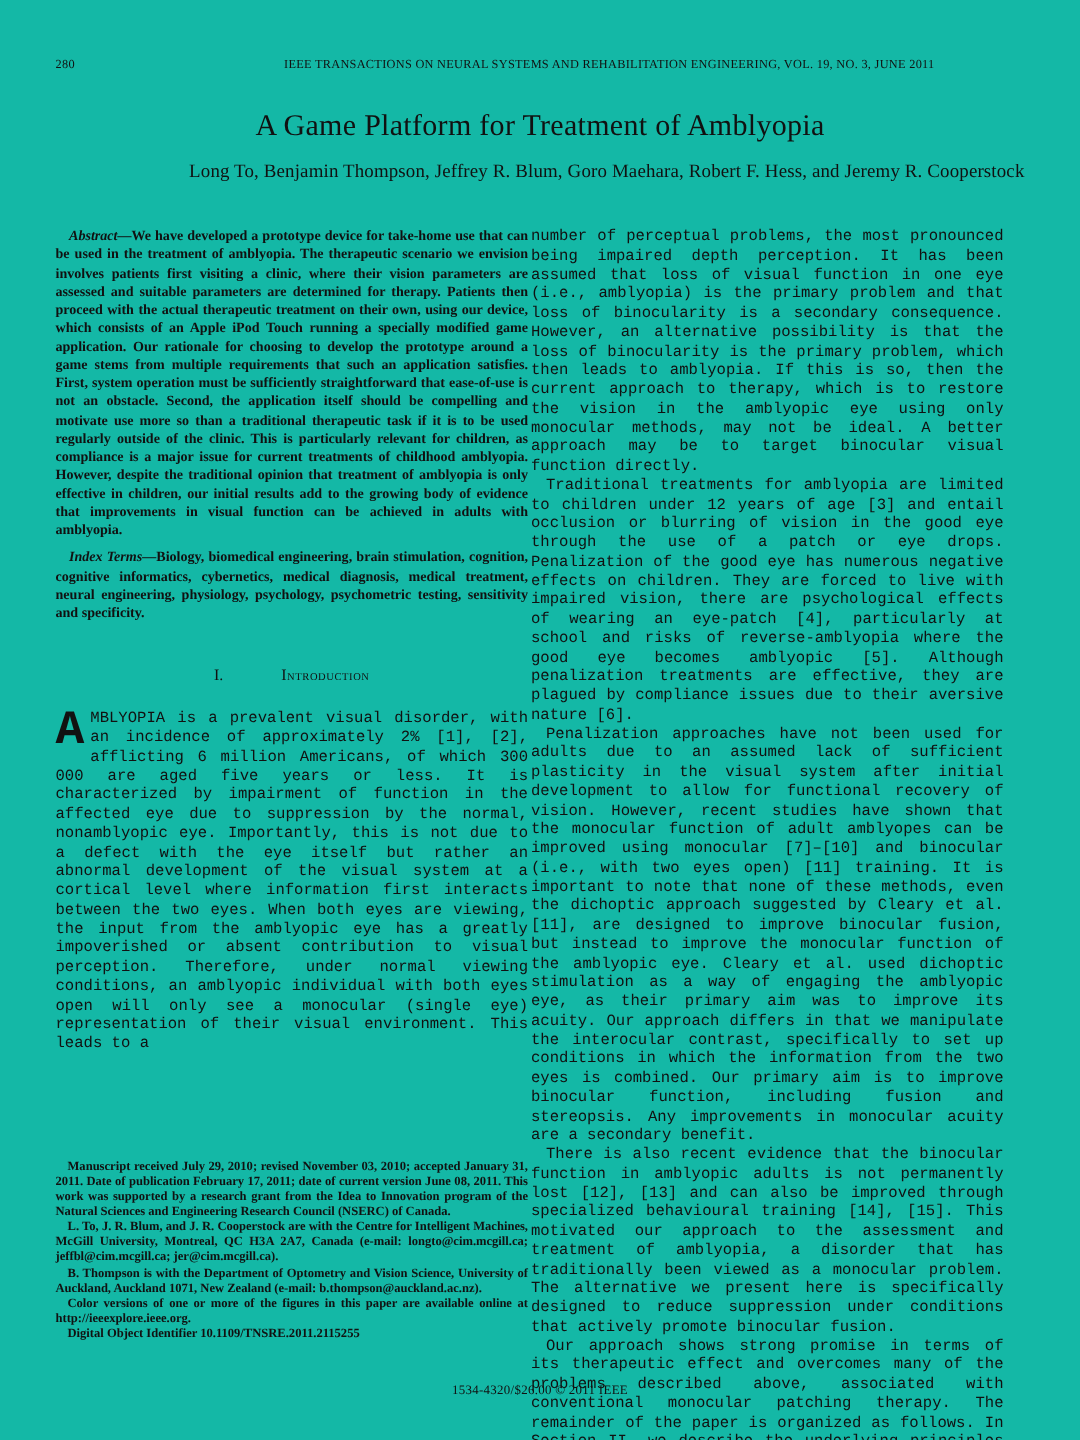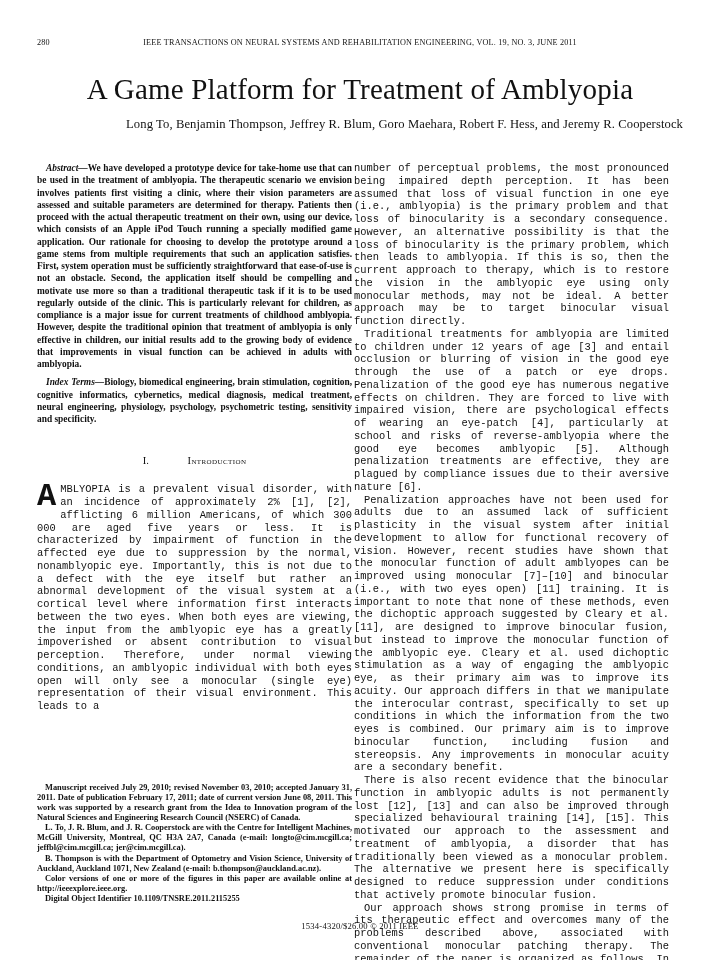--- a/index.html
+++ b/index.html
@@ -1,39 +1,39 @@
 <!DOCTYPE html>
 <html lang="en"><head>
 <meta charset="utf-8">
 <style>
   html,body{margin:0;padding:0;background:#e8e8e8;}
   .page{
     position:relative;
     width:720px;height:960px;
     margin:0 auto;
-    background:#ffffff;
+    background:#14b8a6;
     font-family:"Liberation Serif","DejaVu Serif",serif;
     color:#111;
     overflow:hidden;
     box-sizing:border-box;
     padding:38px 37px 0 37px;
   }
   
   .running-header{
     display:grid;
     grid-template-columns:60px 1fr 60px;
     align-items:baseline;
     font-size:8.2px;
     letter-spacing:0.2px;
   }
   .running-header .pageno{text-align:left;}
-  .running-header .head{text-align:center;}
+  .running-header .head{text-align:right;}
   
   .paper-title{
-    font-size:29px;
+    font-size:20px;
     font-weight:normal;
     text-align:center;
     margin:26px 0 0 0;
     letter-spacing:0.2px;
   }
   .authors{
     text-align:right;
     font-size:12.6px;
     margin-top:11px;
     letter-spacing:0.1px;

